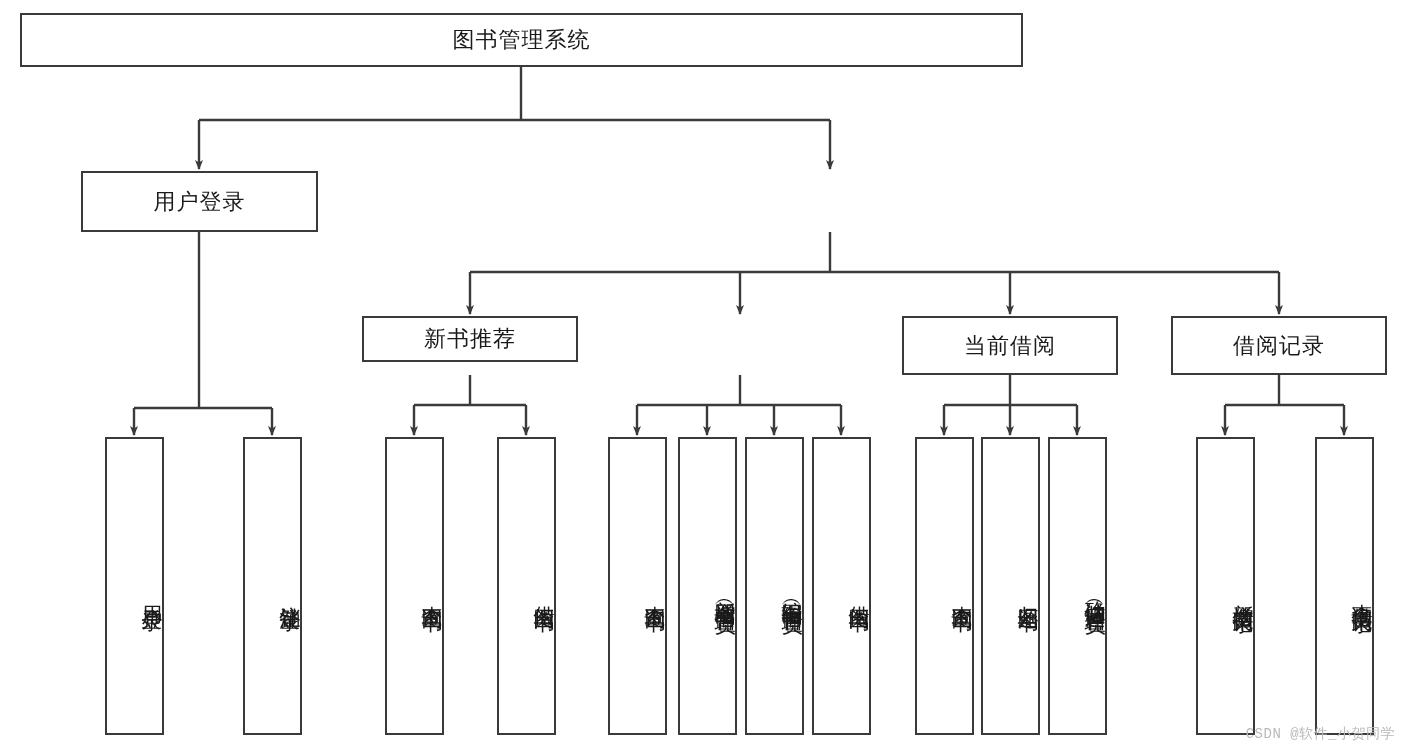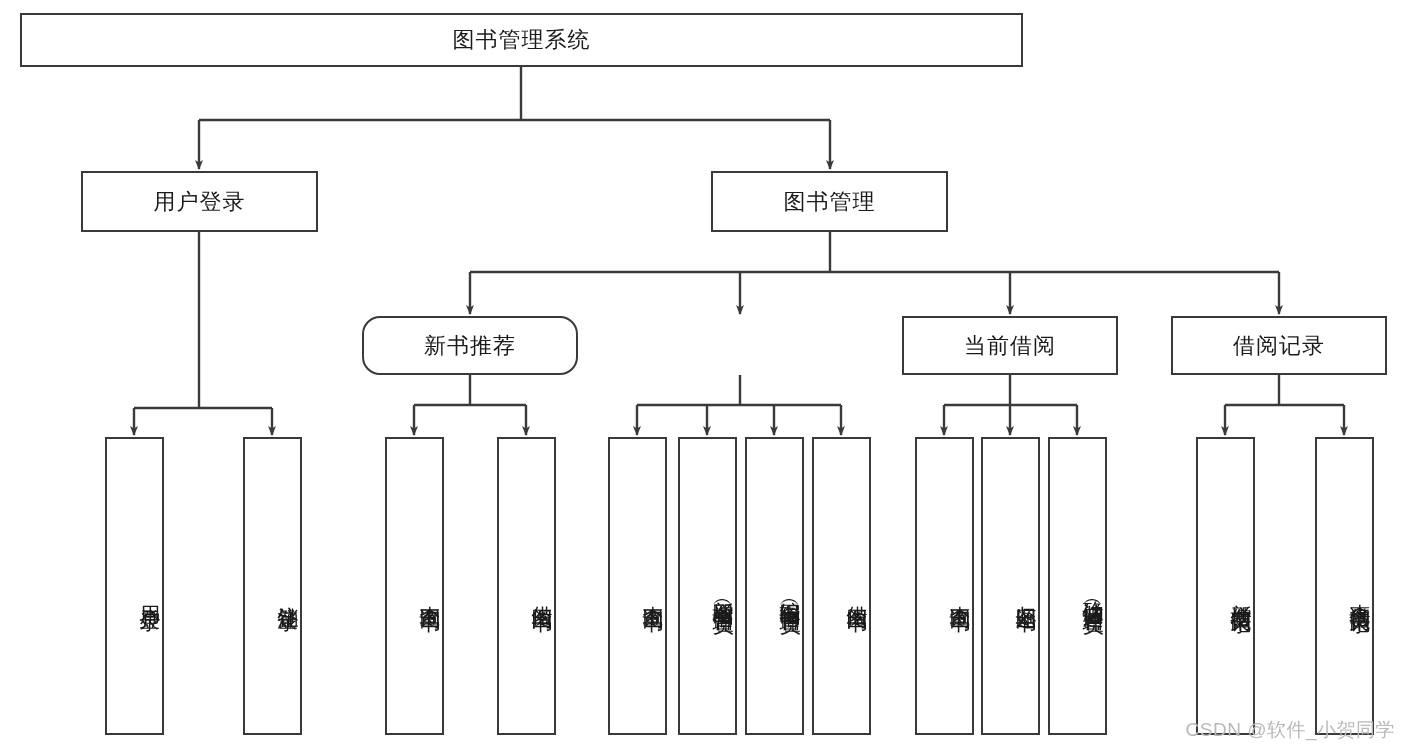--- a/index.html
+++ b/index.html
@@ -9,20 +9,21 @@
   }
   body {
     font-family: "Liberation Sans", "DejaVu Sans", sans-serif;
   }
   #canvas {
     position: relative;
     width: 1405px;
     height: 747px;
     background: #ffffff;
     overflow: hidden;
+    font-family: Liberation Mono, monospace;
   }
   #edges {
     position: absolute;
     left: 0;
     top: 0;
     width: 1405px;
     height: 747px;
     pointer-events: none;
   }
   .node {
@@ -52,21 +53,21 @@
   }
   .node.vert > span {
     writing-mode: vertical-rl;
     text-orientation: upright;
     white-space: nowrap;
   }
   #watermark {
     position: absolute;
     right: 10px;
     bottom: 4px;
-    font-size: 19px;
+    font-size: 14px;
     color: #b9b9b9;
     z-index: 5;
     white-space: nowrap;
     letter-spacing: 0.5px;
   }
 </style>
 </head>
 <body>
 
 <div id="canvas">
@@ -123,25 +124,22 @@
     </g>
   </svg>
 
   <div class="node horiz" style="left:20px; top:13px; width:1003px; height:54px;">
     <span>图书管理系统</span>
   </div>
 
   <div class="node horiz" style="left:81px; top:171px; width:237px; height:61px;">
     <span>用户登录</span>
   </div>
-  <div class="node horiz" style="left:711px; top:171px; width:237px; height:61px;">
-    <span>图书管理</span>
-  </div>
 
-  <div class="node horiz" style="left:362px; top:316px; width:216px; height:59px;border-radius:18px;">
+  <div class="node horiz" style="left:362px; top:316px; width:216px; height:46px;">
     <span>新书推荐</span>
   </div>
   <div class="node horiz" style="left:902px; top:316px; width:216px; height:59px;">
     <span>当前借阅</span>
   </div>
   <div class="node horiz" style="left:1171px; top:316px; width:216px; height:59px;justify-content:center;">
     <span>借阅记录</span>
   </div>
 
   <div class="node vert" style="left:105px; top:437px; width:59px; height:298px;">

